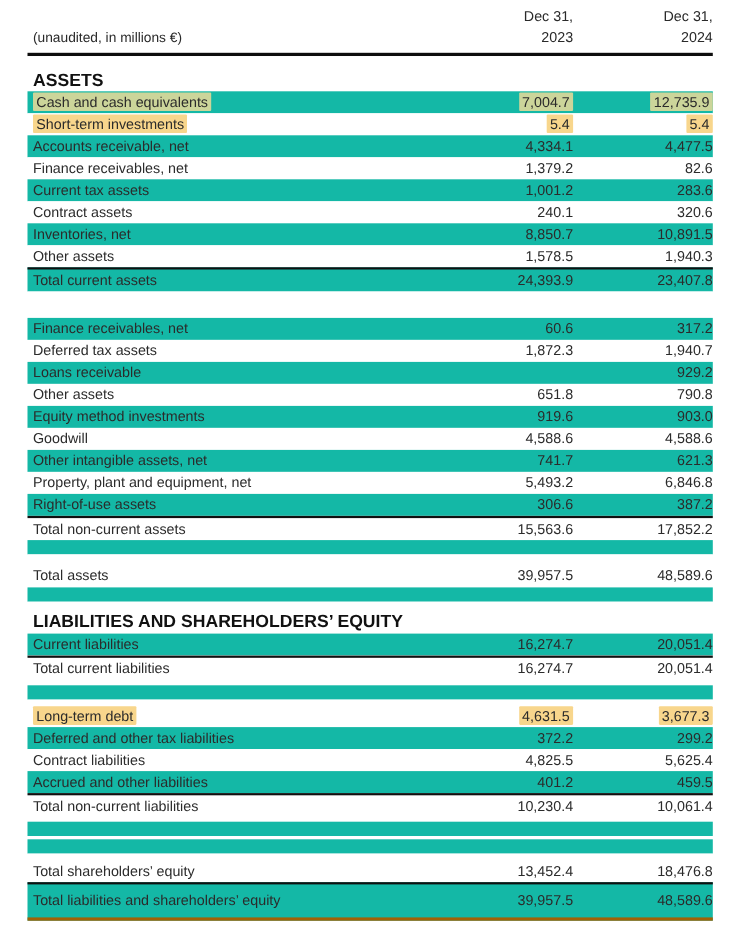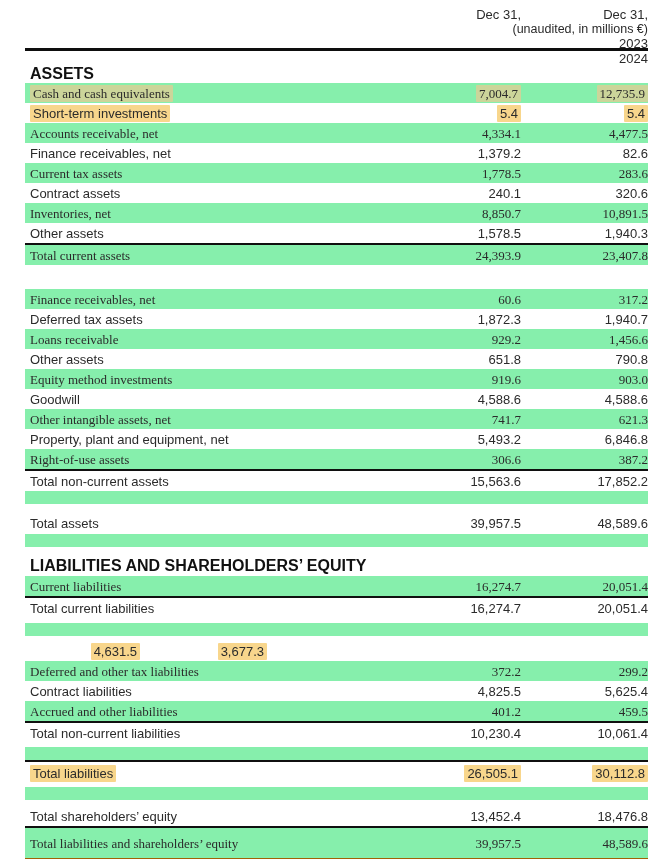--- a/index.html
+++ b/index.html
@@ -22,39 +22,39 @@
   
   .header {
     padding-top: 4px;
     border-bottom: 3px solid #0e0e0e;
   }
   .h-line {
     display: flex;
     align-items: flex-end;
   }
   .h-line1 { height: 18px; }
-  .h-line2 { height: 19px; padding-bottom: 7px; flex-direction: column; }
+  .h-line2 { height: 19px; padding-bottom: 7px; }
   .cell-lbl { flex: 1 1 auto; padding-left: 5px; }
   .cell-v1 { width: 115px; text-align: right; flex: 0 0 auto; }
   .cell-v2 { width: 127px; text-align: right; flex: 0 0 auto; }
   .hdr-txt {
     font-size: 13px;
     color: #2a2a2a;
   }
   .caption {
     font-size: 12.5px;
     color: #2a2a2a;
   }
   
   .row {
     display: flex;
     align-items: center;
     box-sizing: border-box;
   }
-  .bg-blue { background: #86efac; font-family: Liberation Serif, serif; }
+  .bg-blue { background: #14b8a6; }
   .bg-white { background: #ffffff; }
   .line-top { border-top: 2px solid #101010; }
   .t-item { height: 20px; }
   .t-total { height: 22px; }
   .t-grand { height: 35px; border-bottom: 3px solid #a16207; }
   .t-section {
     font-weight: bold;
     color: #111111;
     font-size: 16px;
     padding-left: 5px;
@@ -110,21 +110,21 @@
           <div class="cell-v1"><span class="val-txt">4,334.1</span></div>
           <div class="cell-v2"><span class="val-txt">4,477.5</span></div>
         </div>
         <div class="row t-item bg-white">
           <div class="cell-lbl"><span class="lbl-txt">Finance receivables, net</span></div>
           <div class="cell-v1"><span class="val-txt">1,379.2</span></div>
           <div class="cell-v2"><span class="val-txt">82.6</span></div>
         </div>
         <div class="row t-item bg-blue">
           <div class="cell-lbl"><span class="lbl-txt">Current tax assets</span></div>
-          <div class="cell-v1"><span class="val-txt">1,778.5</span></div>
+          <div class="cell-v1"><span class="val-txt">1,001.2</span></div>
           <div class="cell-v2"><span class="val-txt">283.6</span></div>
         </div>
         <div class="row t-item bg-white">
           <div class="cell-lbl"><span class="lbl-txt">Contract assets</span></div>
           <div class="cell-v1"><span class="val-txt">240.1</span></div>
           <div class="cell-v2"><span class="val-txt">320.6</span></div>
         </div>
         <div class="row t-item bg-blue">
           <div class="cell-lbl"><span class="lbl-txt">Inventories, net</span></div>
           <div class="cell-v1"><span class="val-txt">8,850.7</span></div>
@@ -147,21 +147,20 @@
           <div class="cell-v2"><span class="val-txt">317.2</span></div>
         </div>
         <div class="row t-item bg-white">
           <div class="cell-lbl"><span class="lbl-txt">Deferred tax assets</span></div>
           <div class="cell-v1"><span class="val-txt">1,872.3</span></div>
           <div class="cell-v2"><span class="val-txt">1,940.7</span></div>
         </div>
         <div class="row t-item bg-blue">
           <div class="cell-lbl"><span class="lbl-txt">Loans receivable</span></div>
           <div class="cell-v1"><span class="val-txt">929.2</span></div>
-          <div class="cell-v2"><span class="val-txt">1,456.6</span></div>
         </div>
         <div class="row t-item bg-white">
           <div class="cell-lbl"><span class="lbl-txt">Other assets</span></div>
           <div class="cell-v1"><span class="val-txt">651.8</span></div>
           <div class="cell-v2"><span class="val-txt">790.8</span></div>
         </div>
         <div class="row t-item bg-blue">
           <div class="cell-lbl"><span class="lbl-txt">Equity method investments</span></div>
           <div class="cell-v1"><span class="val-txt">919.6</span></div>
           <div class="cell-v2"><span class="val-txt">903.0</span></div>
@@ -210,20 +209,21 @@
         </div>
         <div class="row t-total bg-white line-top">
           <div class="cell-lbl"><span class="lbl-txt">Total current liabilities</span></div>
           <div class="cell-v1"><span class="val-txt">16,274.7</span></div>
           <div class="cell-v2"><span class="val-txt">20,051.4</span></div>
         </div>
         <div class="row t-spacer bg-white" style="height: 5px;"></div>
         <div class="row t-spacer bg-blue" style="height: 13px;"></div>
         <div class="row t-spacer bg-white" style="height: 5px;"></div>
         <div class="row t-item bg-white">
+          <div class="cell-lbl"><span class="lbl-txt hl">Long-term debt</span></div>
           <div class="cell-v1"><span class="val-txt hl">4,631.5</span></div>
           <div class="cell-v2"><span class="val-txt hl">3,677.3</span></div>
         </div>
         <div class="row t-item bg-blue">
           <div class="cell-lbl"><span class="lbl-txt">Deferred and other tax liabilities</span></div>
           <div class="cell-v1"><span class="val-txt">372.2</span></div>
           <div class="cell-v2"><span class="val-txt">299.2</span></div>
         </div>
         <div class="row t-item bg-white">
           <div class="cell-lbl"><span class="lbl-txt">Contract liabilities</span></div>
@@ -235,25 +235,20 @@
           <div class="cell-v1"><span class="val-txt">401.2</span></div>
           <div class="cell-v2"><span class="val-txt">459.5</span></div>
         </div>
         <div class="row t-total bg-white line-top">
           <div class="cell-lbl"><span class="lbl-txt">Total non-current liabilities</span></div>
           <div class="cell-v1"><span class="val-txt">10,230.4</span></div>
           <div class="cell-v2"><span class="val-txt">10,061.4</span></div>
         </div>
         <div class="row t-spacer bg-white" style="height: 4px;"></div>
         <div class="row t-spacer bg-blue" style="height: 13px;"></div>
-        <div class="row t-total bg-white line-top" style="height: 24px;">
-          <div class="cell-lbl"><span class="lbl-txt hl">Total liabilities</span></div>
-          <div class="cell-v1"><span class="val-txt hl">26,505.1</span></div>
-          <div class="cell-v2"><span class="val-txt hl">30,112.8</span></div>
-        </div>
         <div class="row t-spacer bg-white" style="height: 3px;"></div>
         <div class="row t-spacer bg-blue" style="height: 13px;"></div>
         <div class="row t-spacer bg-white" style="height: 6px;"></div>
         <div class="row t-total bg-white" style="height: 20px;">
           <div class="cell-lbl"><span class="lbl-txt">Total shareholders’ equity</span></div>
           <div class="cell-v1"><span class="val-txt">13,452.4</span></div>
           <div class="cell-v2"><span class="val-txt">18,476.8</span></div>
         </div>
         <div class="row t-grand bg-blue line-top">
           <div class="cell-lbl"><span class="lbl-txt">Total liabilities and shareholders’ equity</span></div>

